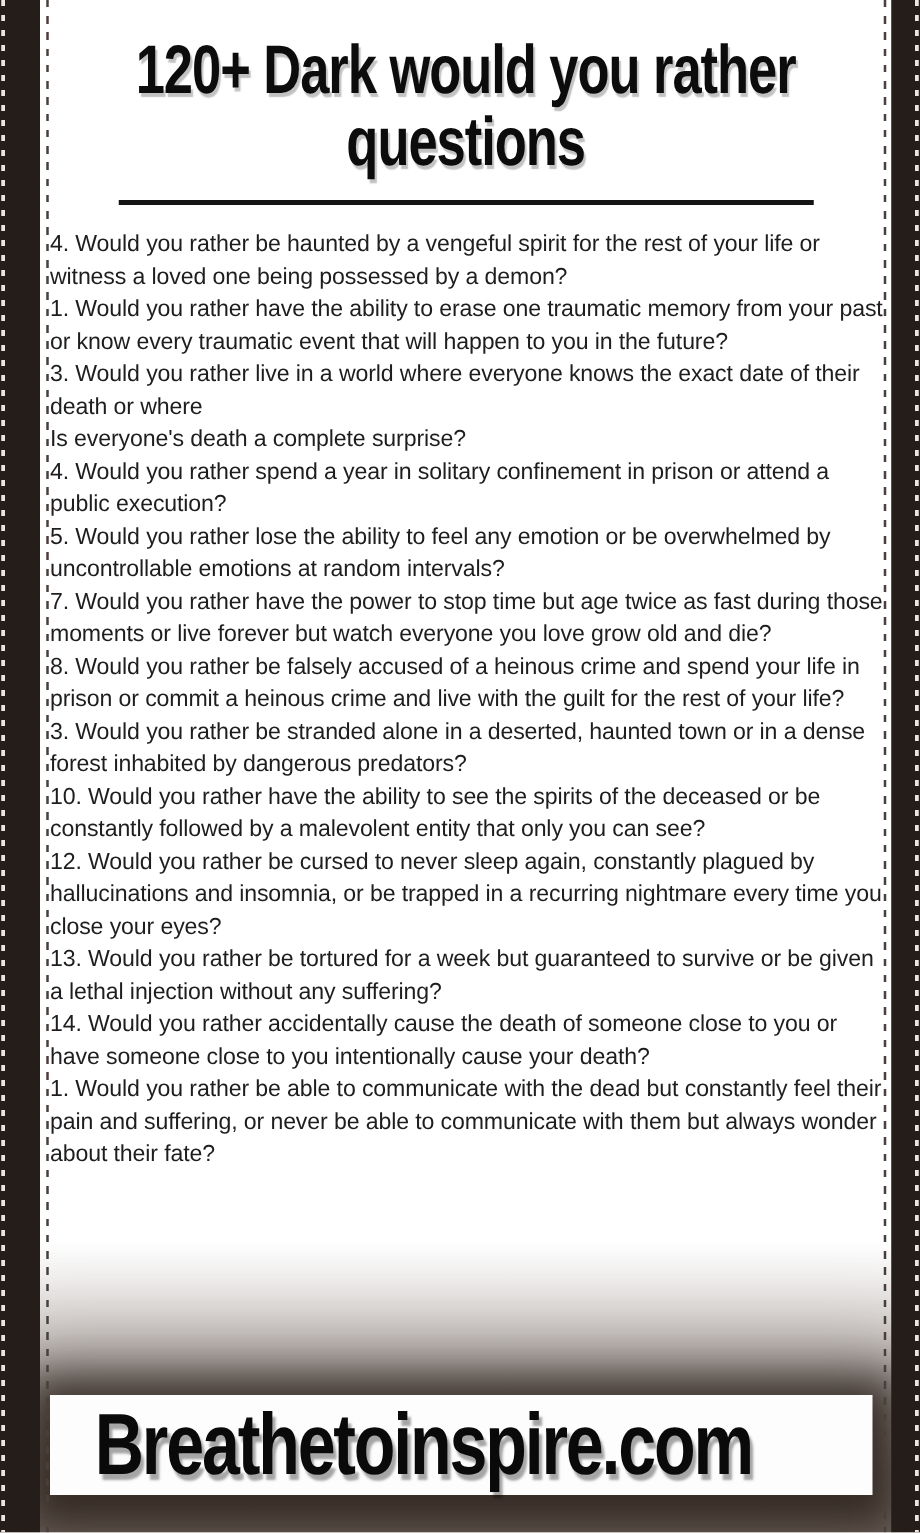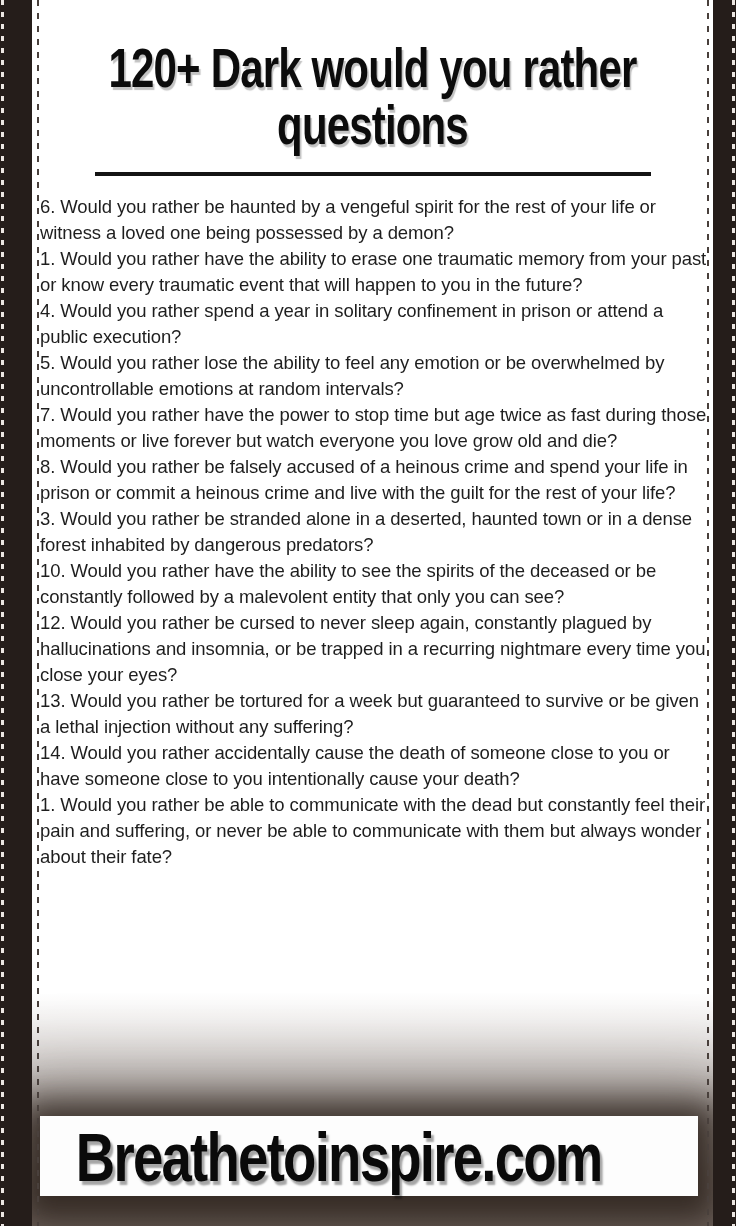--- a/index.html
+++ b/index.html
@@ -46,21 +46,21 @@
   }
   .stitch-inner-left  { left: 37px; }
   .stitch-inner-right { right: 27px; }
 
   .content {
     position: absolute; left: 32px; right: 23px; top: 0; bottom: 0;
     z-index: 1;
   }
   .title-block {
     text-align: center;
-    padding-top: 40px;
+    padding-top: 28px;
   }
   .title-line {
     display: block;
     font-weight: 900;
     font-size: 50px;
     line-height: 57px;
     letter-spacing: -1px;
     color: #0c0c0c;
     transform: scale(0.84, 1.1);
     transform-origin: 50% 50%;
@@ -116,22 +116,24 @@
   <div class="content">
 
     <div class="title-block">
       <span class="title-line">120+ Dark would you rather</span>
       <span class="title-line">questions</span>
     </div>
 
     <div class="divider"></div>
 
     <div class="questions">
-      <p>6. Would you rather be haunted by a vengeful spirit for the rest of your life or witness a loved one being possessed by a demon?</p>
+      <p>4. Would you rather be haunted by a vengeful spirit for the rest of your life or witness a loved one being possessed by a demon?</p>
       <p>1. Would you rather have the ability to erase one traumatic memory from your past or know every traumatic event that will happen to you in the future?</p>
+      <p>3. Would you rather live in a world where everyone knows the exact date of their death or where
+Is everyone's death a complete surprise?</p>
       <p>4. Would you rather spend a year in solitary confinement in prison or attend a public execution?</p>
       <p>5. Would you rather lose the ability to feel any emotion or be overwhelmed by uncontrollable emotions at random intervals?</p>
       <p>7. Would you rather have the power to stop time but age twice as fast during those moments or live forever but watch everyone you love grow old and die?</p>
       <p>8. Would you rather be falsely accused of a heinous crime and spend your life in prison or commit a heinous crime and live with the guilt for the rest of your life?</p>
       <p>3. Would you rather be stranded alone in a deserted, haunted town or in a dense forest inhabited by dangerous predators?</p>
       <p>10. Would you rather have the ability to see the spirits of the deceased or be constantly followed by a malevolent entity that only you can see?</p>
       <p>12. Would you rather be cursed to never sleep again, constantly plagued by hallucinations and insomnia, or be trapped in a recurring nightmare every time you close your eyes?</p>
       <p>13. Would you rather be tortured for a week but guaranteed to survive or be given a lethal injection without any suffering?</p>
       <p>14. Would you rather accidentally cause the death of someone close to you or have someone close to you intentionally cause your death?</p>
       <p>1. Would you rather be able to communicate with the dead but constantly feel their pain and suffering, or never be able to communicate with them but always wonder about their fate?</p>

